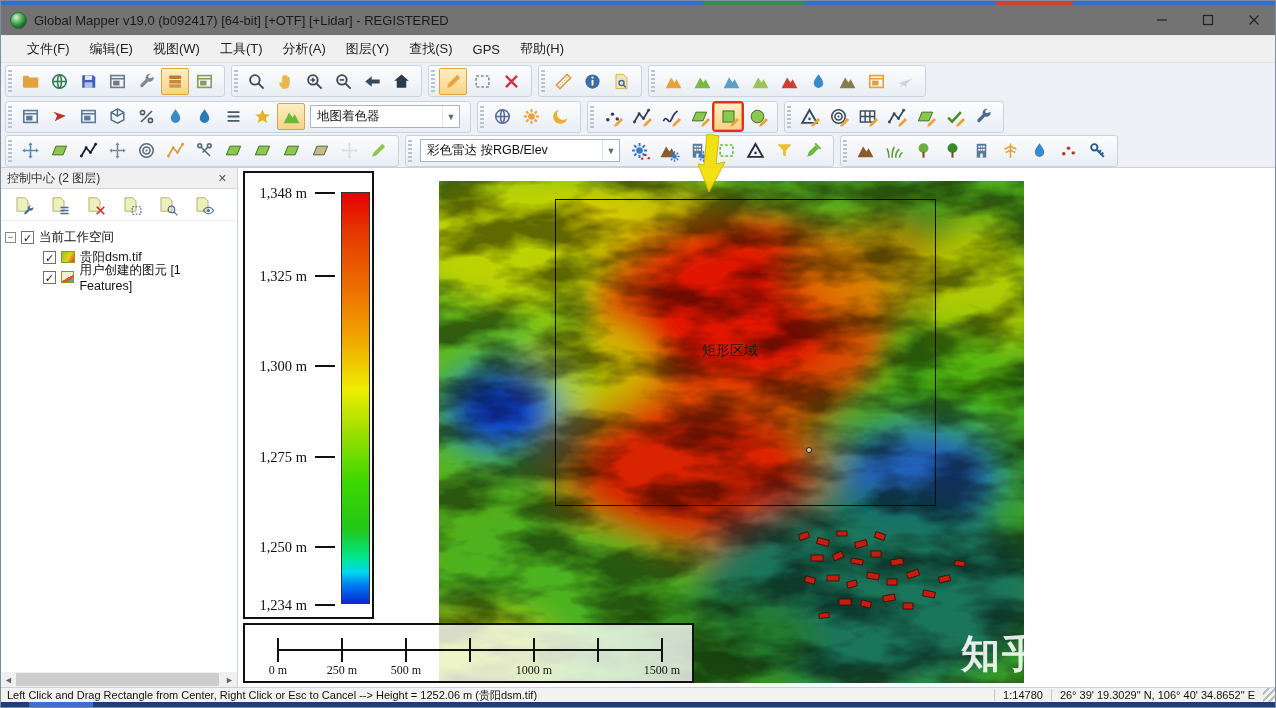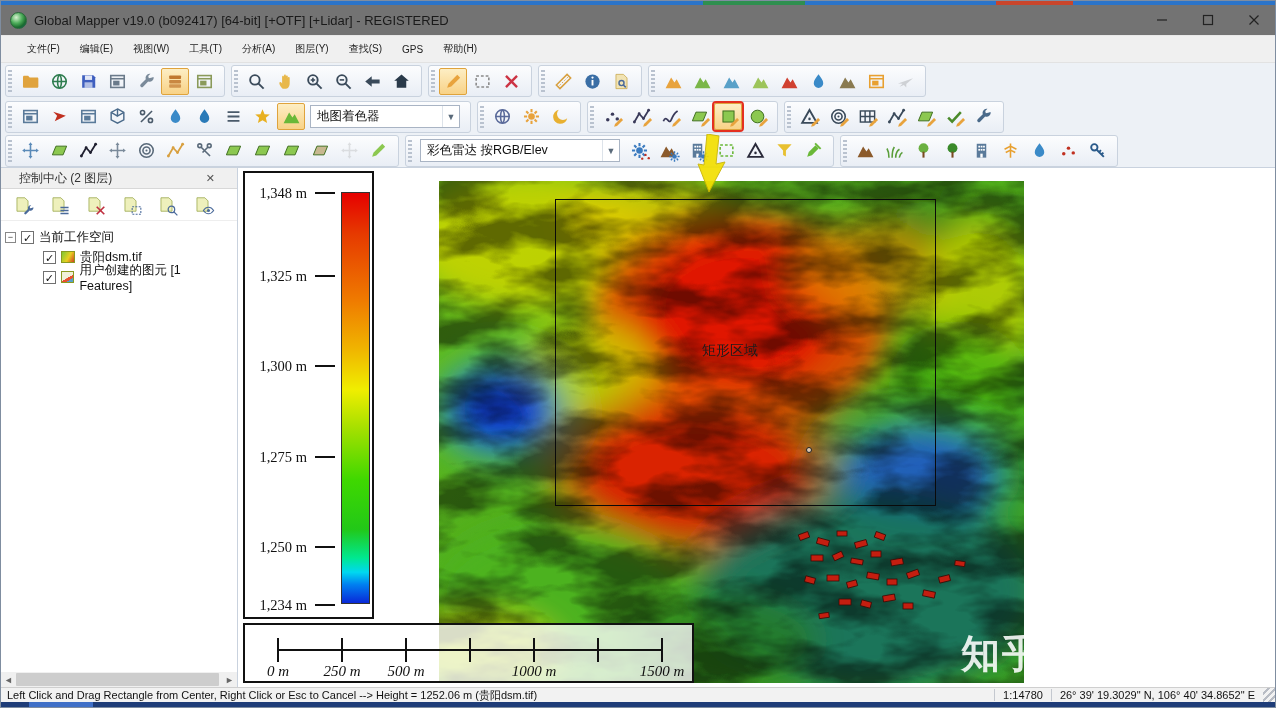--- a/index.html
+++ b/index.html
@@ -7,39 +7,39 @@
   body{font-family:"Liberation Sans","DejaVu Sans",sans-serif;}
   .win{position:relative;width:1276px;height:708px;background:#fff;border:1px solid #7f8da0;overflow:hidden;}
   .topstrip{position:absolute;left:0;top:0;width:1276px;height:4px;background:linear-gradient(90deg,#2b74c9 0 55%,#2f8f4f 55% 63%,#2b74c9 63% 78%,#c9452b 78% 84%,#2b74c9 84% 100%);}
   .titlebar{position:absolute;left:0;top:4px;width:1276px;height:31px;background:#737373;display:flex;align-items:center;border-bottom:1px solid #e8e8e8;}
   .appicon{width:17px;height:17px;border-radius:50%;margin:0 7px 0 9px;background:radial-gradient(circle at 35% 30%,#d8f0d0,#4fae5c 40%,#1b6e2e 68%,#0b4a78 100%);border:1px solid #2a6a3a;}
   .title{font-size:13px;color:#1a1a1a;}
   .wincontrols{margin-left:auto;display:flex;height:31px;}
   .wbtn{width:46px;height:31px;display:flex;align-items:center;justify-content:center;color:#222;font-size:12px;}
   .wbtn svg{width:12px;height:12px;}
   .menubar{position:absolute;left:0;top:35px;width:1276px;height:27px;background:#f0f0f0;display:flex;align-items:center;padding-left:16px;border-bottom:1px solid #e2e2e2;}
-  .mitem{font-size:10px;color:#222;padding:4px 10px;}
+  .mitem{font-size:13px;color:#222;padding:4px 10px;}
   .tbrow{position:absolute;left:0;width:1276px;background:#edf1f6;display:flex;align-items:center;gap:6px;padding:0 4px;}
   #row1{top:62px;height:36px;}
   #row2{top:98px;height:35px;}
   #row3{top:133px;height:34px;border-bottom:1px solid #c9d2de;}
   .tgroup{display:flex;align-items:center;background:linear-gradient(#fcfdfe,#e9eef5);border:1px solid #c9d2de;border-radius:3px;padding:1px 6px 1px 2px;height:32px;gap:1px;}
   .grip{width:4px;height:22px;margin-right:3px;background:repeating-linear-gradient(180deg,#b9c2cf 0 2px,transparent 2px 4px);}
   .tbtn{position:relative;width:28px;height:27px;display:flex;align-items:center;justify-content:center;border:1px solid transparent;border-radius:2px;}
   .tbtn .ic{width:19px;height:19px;}
   .tbtn .ovl{position:absolute;right:0px;bottom:0px;width:13px;height:13px;}
   .tbtn.act{background:linear-gradient(#fdeec4,#f8d287);border-color:#dfa33c;}
   .tbtn.redbox{outline:2px solid #e43020;}
   .tbtn.dis{opacity:.45;filter:grayscale(.8);}
   .combo{height:23px;background:#fff;border:1px solid #a9b4c4;display:flex;align-items:center;margin:0 4px;}
   .combo .ctext{flex:1;font-size:12.5px;padding:0 6px;color:#111;white-space:nowrap;overflow:hidden;}
   .combo .carrow{width:17px;height:100%;display:flex;align-items:center;justify-content:center;border-left:1px solid #dde3ea;color:#5a6a7a;font-size:9px;}
   .main{position:absolute;left:0;top:167px;width:1276px;height:519px;background:#fff;}
   .panel{position:absolute;left:0;top:0;width:237px;height:519px;background:#fff;border-right:1px solid #c9d2de;}
-  .phead{height:21px;background:#f0f0f0;border-bottom:1px solid #d8d8d8;display:flex;align-items:center;padding:0 18px;}
+  .phead{height:21px;background:#f0f0f0;border-bottom:1px solid #d8d8d8;display:flex;align-items:center;padding:0 6px;}
   .ptitle{font-size:12px;color:#333;flex:1;}
   .pclose{font-size:11px;color:#555;padding:0 4px;}
   .ptools{height:32px;display:flex;align-items:center;gap:9px;padding:0 8px;border-bottom:1px solid #eee;}
   .ptools .tbtn{width:27px;height:26px;}
   .tree{padding:6px 4px;font-size:12.5px;color:#111;}
   .trow{display:flex;align-items:center;height:20px;gap:5px;}
   .trow.lvl1{padding-left:38px;}
   .ebox{width:11px;height:11px;border:1px solid #888;background:#fff;font-size:9px;line-height:9px;text-align:center;color:#333;}
   .cb{width:13px;height:13px;border:1px solid #707070;background:#fff;font-size:11px;line-height:12px;text-align:center;color:#111;font-weight:bold;}
   .th{width:14px;height:12px;border:1px solid #8a9a20;}
@@ -52,21 +52,21 @@
   .mapwrap{position:absolute;left:200px;top:13px;width:585px;height:502px;}
   .legend{position:absolute;left:4px;top:3px;width:131px;height:448px;background:#fff;border:2px solid #111;font-family:"Liberation Serif","DejaVu Serif",serif;}
   .lgrad{position:absolute;left:96px;top:19px;width:29px;height:412px;border:1px solid #333;
     background:linear-gradient(180deg,#e60000 0%,#e63a00 10%,#ef7a00 26%,#f0b400 38%,#f0ee00 48%,#a8e000 57%,#3fd800 70%,#22c818 82%,#00e890 89%,#00d8f0 92.5%,#0080f0 95.5%,#0a28d8 100%);}
   .lrow{position:absolute;left:0;width:96px;height:14px;padding-left:24px;}
   .lrow .lt{position:absolute;right:34px;top:0;font-size:14.5px;color:#111;white-space:nowrap;}
   .lrow .ltick{position:absolute;right:6px;top:7px;width:20px;height:1.6px;background:#111;}
   .scalebar{position:absolute;left:4px;top:455px;width:451px;height:60px;background:rgba(255,255,255,.78);border:2px solid #111;font-family:"Liberation Serif","DejaVu Serif",serif;z-index:6;}
   .sline{position:absolute;left:33px;top:24px;width:384px;height:2px;background:#111;}
   .stick{position:absolute;top:13px;width:2px;height:24px;background:#111;}
-  .slab{position:absolute;top:38px;font-size:15px;color:#111;transform:translateX(-50%);white-space:nowrap;font-style:italic;}
+  .slab{position:absolute;top:38px;font-size:12px;color:#111;transform:translateX(-50%);white-space:nowrap;}
   .featrect{position:absolute;left:316px;top:31px;width:381px;height:307px;border:1.3px solid #0a0a0a;z-index:5;}
   .featlabel{position:absolute;left:146px;top:142px;font-size:14px;color:#1c1c1c;white-space:nowrap;}
   .dotmark{position:absolute;left:250px;top:247px;width:6px;height:6px;border:1.5px solid #222;border-radius:50%;background:rgba(255,255,255,.65);}
   .arrow-annot{position:absolute;left:692px;top:133px;z-index:70;}
   .wm1{position:absolute;left:960px;top:626px;z-index:60;font-size:39px;font-weight:bold;color:rgba(255,255,255,.88);letter-spacing:2px;white-space:nowrap;}
   .wm2{position:absolute;left:1036px;top:662px;z-index:61;font-size:29px;font-weight:bold;color:#101010;letter-spacing:1px;white-space:nowrap;
     text-shadow:-1.5px -1.5px 0 #fff,1.5px -1.5px 0 #fff,-1.5px 1.5px 0 #fff,1.5px 1.5px 0 #fff;}
   .statusbar{position:absolute;left:0;top:686px;width:1276px;height:15px;background:#f2f2f2;border-top:1px solid #cfcfcf;display:flex;align-items:center;font-size:11px;color:#111;}
   .smsg{flex:1;padding:0 6px;white-space:nowrap;overflow:hidden;}
   .ssec{padding:0 8px;border-left:1px solid #c4c8cf;white-space:nowrap;}

